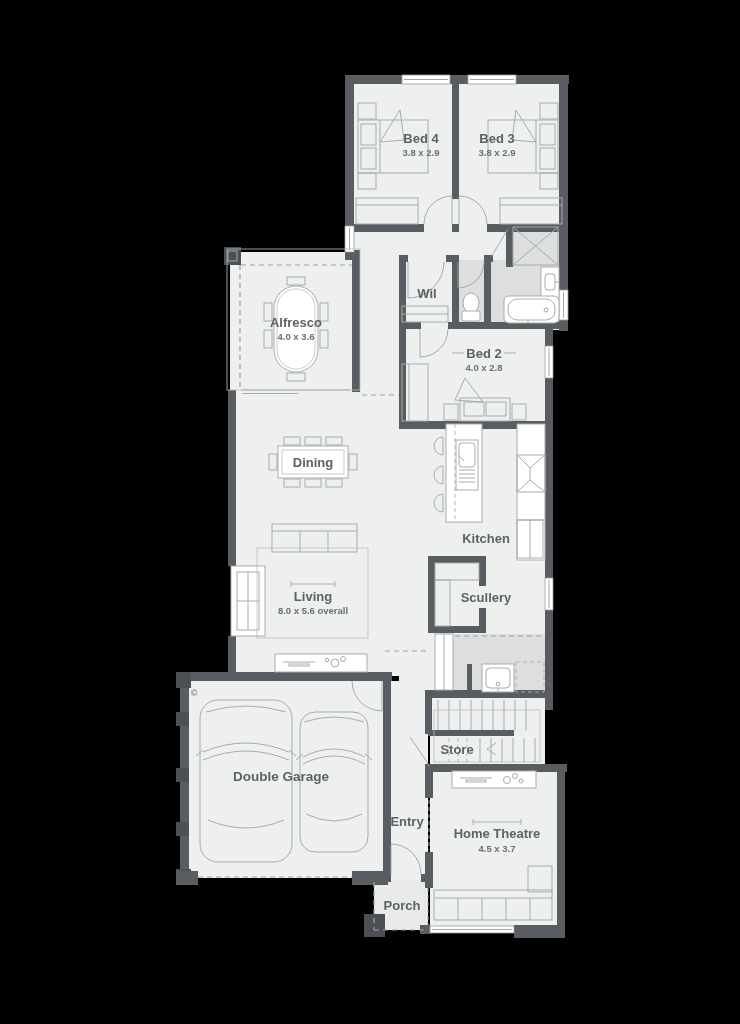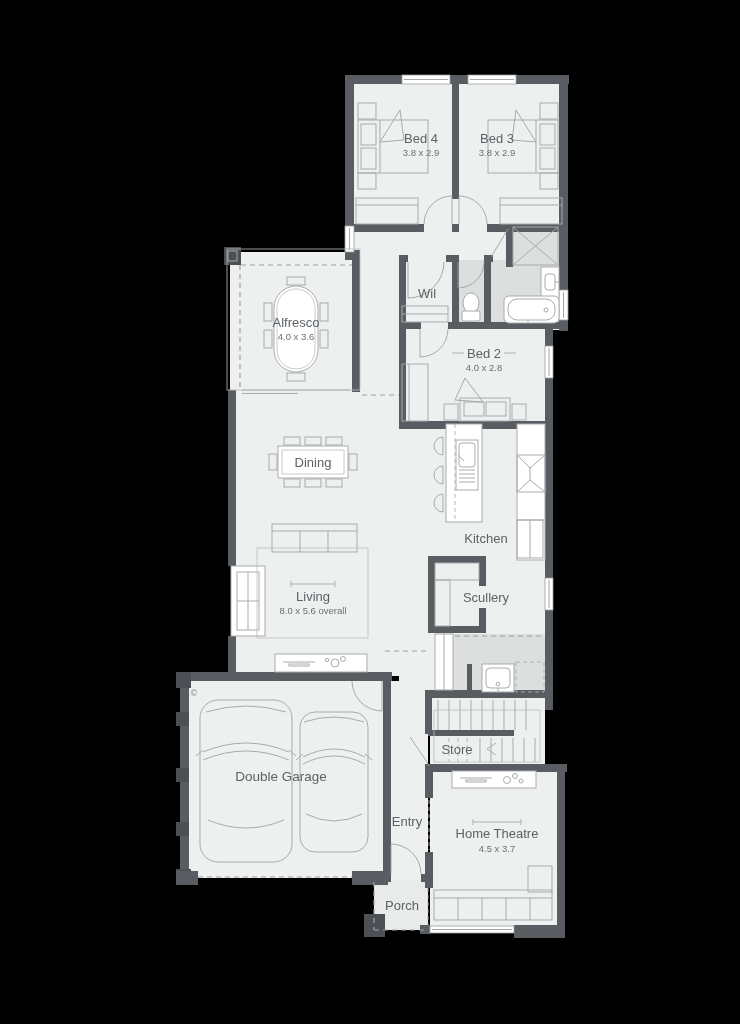--- a/index.html
+++ b/index.html
@@ -1,16 +1,16 @@
 <!DOCTYPE html>
 <html><head>
 <meta charset="utf-8">
 <style>
   html,body{margin:0;padding:0;background:#000;}
-  #stage{position:relative;width:740px;height:1024px;background:#000;overflow:hidden;}
+  #stage{position:relative;width:740px;height:1024px;background:#000;overflow:hidden;font-weight:bold;}
   svg{display:block;}
   .w{fill:#595d61;stroke:none;}
   .wd{fill:#4c5054;}
   .floor{fill:#eef0ef;}
   .wet{fill:#dcdfde;}
   .porchf{fill:#e9ebea;}
   .f{fill:none;stroke:#a7abae;stroke-width:1;}
   .fw{fill:#ffffff;stroke:#a7abae;stroke-width:1;}
   .f2{fill:none;stroke:#b9bdbf;stroke-width:0.8;}
   .win{fill:#ffffff;stroke:#9aa0a3;stroke-width:0.8;}

